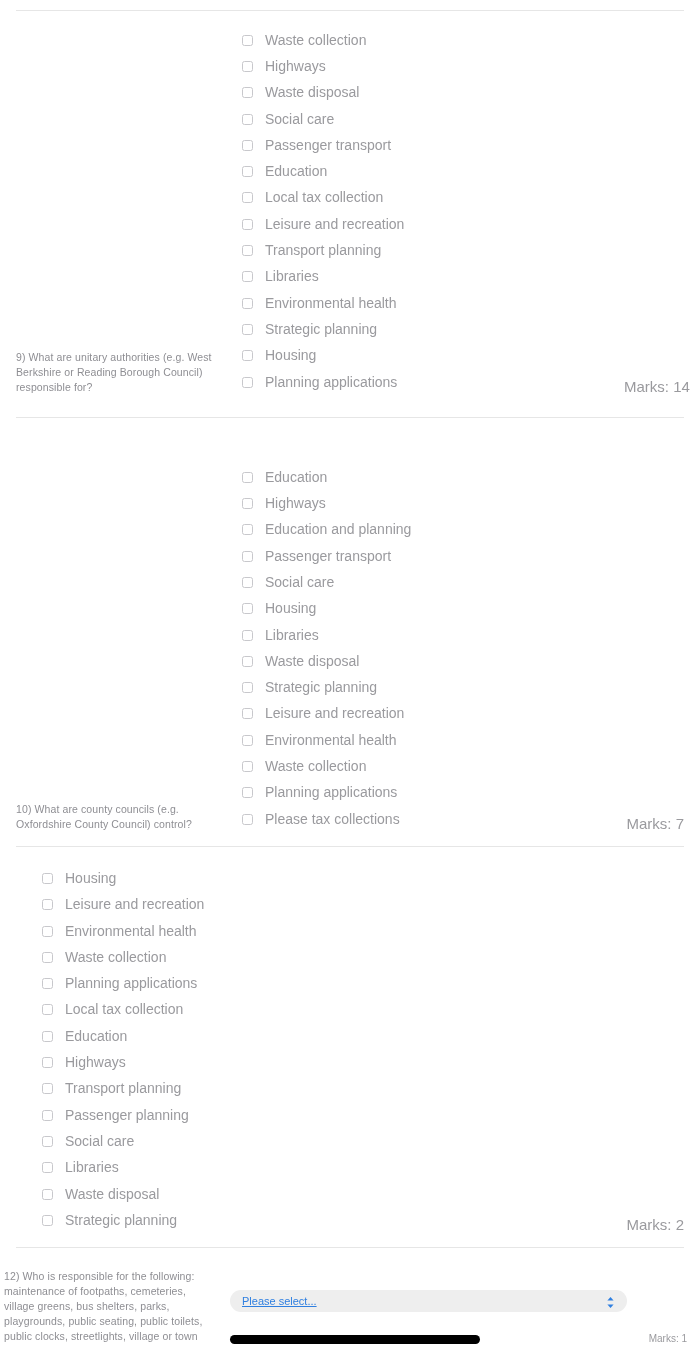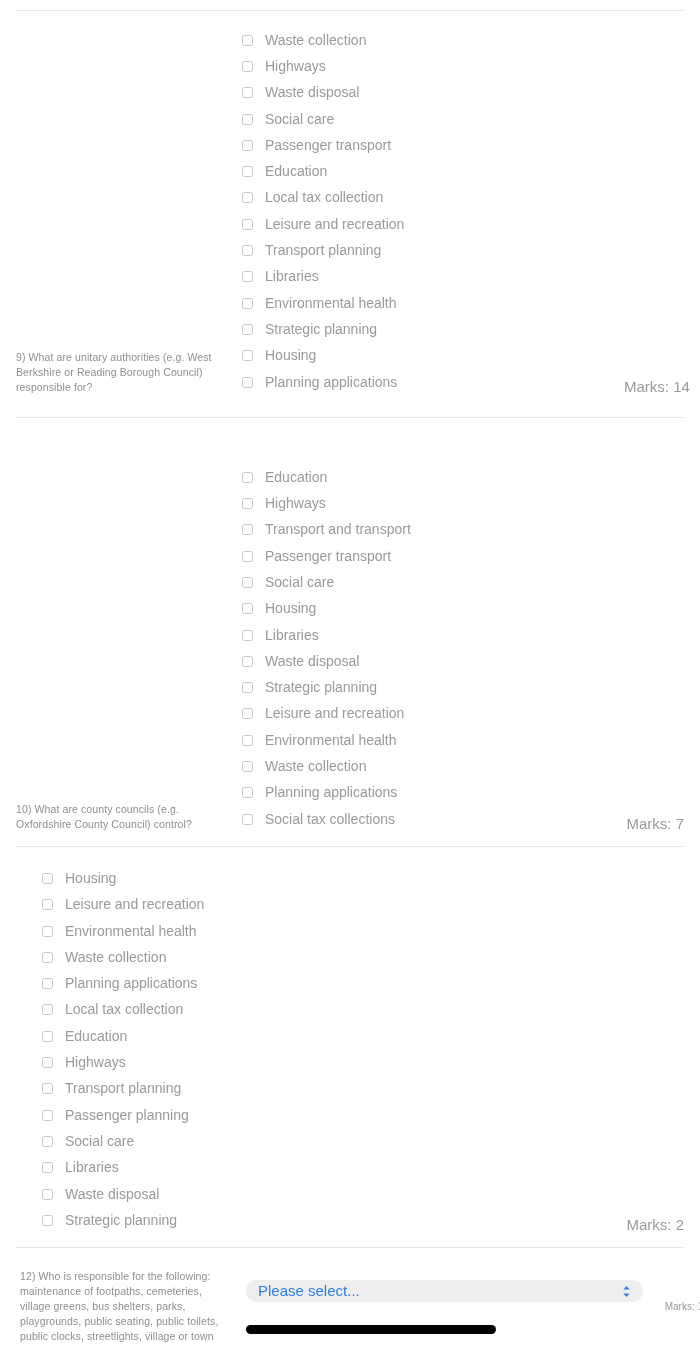--- a/index.html
+++ b/index.html
@@ -82,45 +82,46 @@
     text-align: right;
     font-size: 15px;
     color: #9a9a9e;
     padding-top: 4px;
     white-space: nowrap;
   }
 
   
   .q12-block {
     display: flex;
-    align-items: center;
-    padding: 16px 16px 0 20px;
+    align-items: flex-end;
+    padding: 16px 16px 0 4px;
     box-sizing: border-box;
   }
   .q12-answers {
     flex: 1 1 auto;
     padding-left: 26px;
     box-sizing: border-box;
     position: relative;
   }
   .select-pill {
     position: relative;
     height: 22px;
     background: #eeeeee;
     border-radius: 11px;
     display: flex;
     align-items: center;
     padding: 0 12px;
     box-sizing: border-box;
     width: 397px;
   }
   .select-pill .sel-text {
-    font-size: 15px;
+    font-size: 11px;
     color: #2f7fe0;
     flex: 1 1 auto;
+    text-decoration: underline;
   }
   .chev {
     width: 9px;
     height: 13px;
     flex: 0 0 9px;
     display: block;
   }
   .redaction {
     margin-top: 23px;
     height: 9px;
@@ -221,21 +222,21 @@
       <div class="option-row">
         <span class="checkbox"></span>
         <span class="option-label">Education</span>
       </div>
       <div class="option-row">
         <span class="checkbox"></span>
         <span class="option-label">Highways</span>
       </div>
       <div class="option-row">
         <span class="checkbox"></span>
-        <span class="option-label">Transport and transport</span>
+        <span class="option-label">Education and planning</span>
       </div>
       <div class="option-row">
         <span class="checkbox"></span>
         <span class="option-label">Passenger transport</span>
       </div>
       <div class="option-row">
         <span class="checkbox"></span>
         <span class="option-label">Social care</span>
       </div>
       <div class="option-row">
@@ -265,21 +266,21 @@
       <div class="option-row">
         <span class="checkbox"></span>
         <span class="option-label">Waste collection</span>
       </div>
       <div class="option-row">
         <span class="checkbox"></span>
         <span class="option-label">Planning applications</span>
       </div>
       <div class="option-row">
         <span class="checkbox"></span>
-        <span class="option-label">Social tax collections</span>
+        <span class="option-label">Please tax collections</span>
       </div>
     </div>
     <div class="marks">Marks: 7</div>
   </div>
 
   <div class="spacer-14"></div>
   <div class="divider"></div>
 
   <div class="question-block" style="padding-top:18px;">
     <div class="answers">

